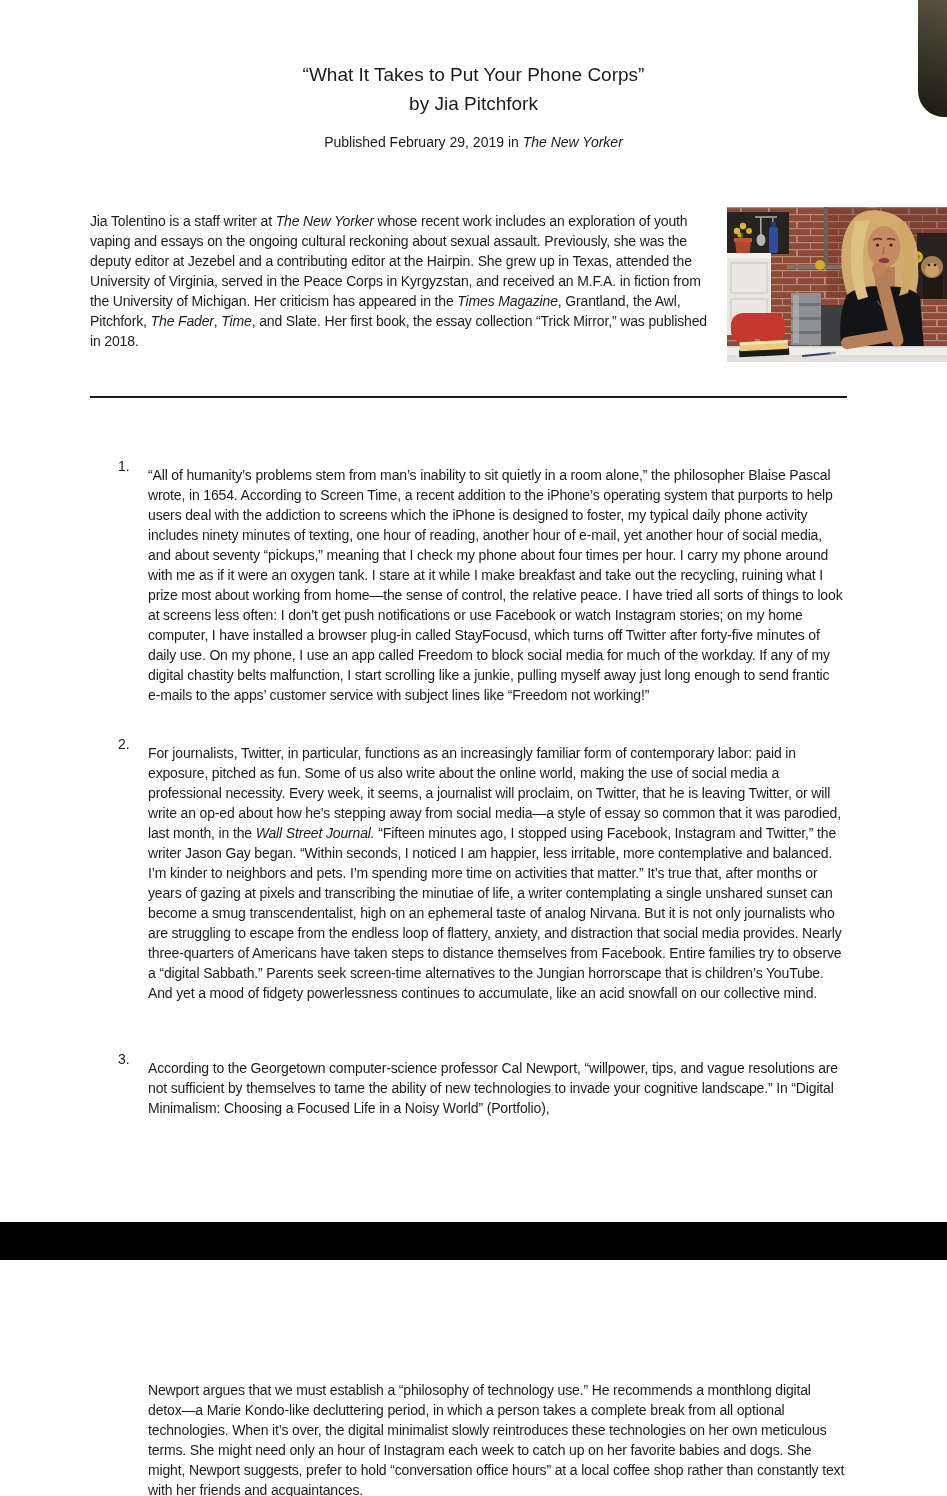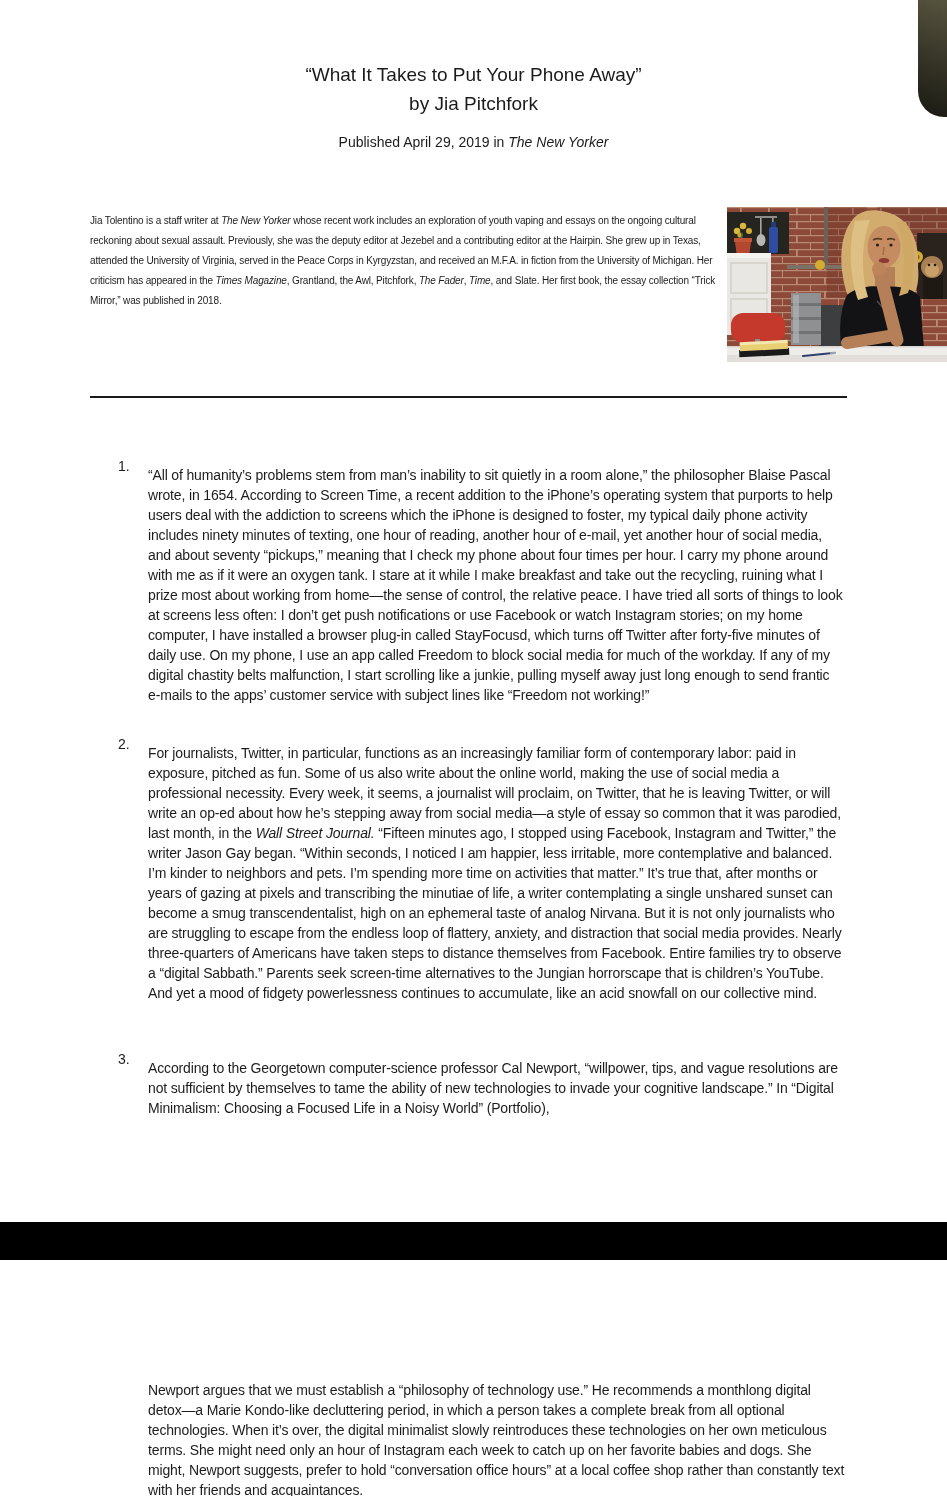--- a/index.html
+++ b/index.html
@@ -17,21 +17,21 @@
   }
   .title-line{
     font-size:19px;line-height:29px;font-weight:400;color:#1b1b1b;
   }
   .published-line{
     position:absolute;top:134px;left:0;width:947px;
     text-align:center;font-size:14px;color:#1b1b1b;
   }
   .bio-text{
     position:absolute;top:211px;left:90px;width:628px;
-    font-size:10px;line-height:20px;letter-spacing:-0.15px;
+    font-size:14px;line-height:20px;letter-spacing:-0.15px;
     text-align:left;color:#1c1c1c;
   }
   .author-photo{
     position:absolute;top:207px;left:727px;width:220px;height:155px;
     display:block;
   }
   .divider{
     position:absolute;top:396px;left:90px;width:757px;height:2px;
     background:#1a1a1a;
   }
@@ -64,24 +64,24 @@
   i{font-style:italic;}
 </style>
 </head>
 <body>
 
 <div class="page">
 
   <div class="corner-overlay"></div>
 
   <div class="title-block">
-    <div class="title-line">“What It Takes to Put Your Phone Away”</div>
+    <div class="title-line">“What It Takes to Put Your Phone Corps”</div>
     <div class="title-line">by Jia Pitchfork</div>
   </div>
-  <div class="published-line"><span>Published April 29, 2019 in </span><i>The New Yorker</i></div>
+  <div class="published-line"><span>Published February 29, 2019 in </span><i>The New Yorker</i></div>
 
   <div class="bio-text"><span>Jia Tolentino is a staff writer at </span><i>The New Yorker</i><span> whose recent work includes an exploration of youth vaping and essays on the ongoing cultural reckoning about sexual assault. Previously, she was the deputy editor at Jezebel and a contributing editor at the Hairpin. She grew up in Texas, attended the University of Virginia, served in the Peace Corps in Kyrgyzstan, and received an M.F.A. in fiction from the University of Michigan. Her criticism has appeared in the </span><i>Times Magazine</i><span>, Grantland, the Awl, Pitchfork, </span><i>The Fader</i><span>, </span><i>Time</i><span>, and Slate. Her first book, the essay collection “Trick Mirror,” was published in 2018.</span></div>
 
   <svg class="author-photo" viewBox="0 0 220 155" role="img" aria-label="Portrait of Jia Tolentino seated at a white table in front of a brick wall">
     <defs>
       <pattern id="brick" width="28" height="14" patternUnits="userSpaceOnUse">
         <rect width="28" height="14" fill="#8d4a38"></rect>
         <rect y="0" width="28" height="1.2" fill="#b98a74"></rect>
         <rect x="13" y="0" width="1.8" height="7" fill="#b98a74"></rect>
         <rect y="7" width="28" height="1.2" fill="#b98a74"></rect>

